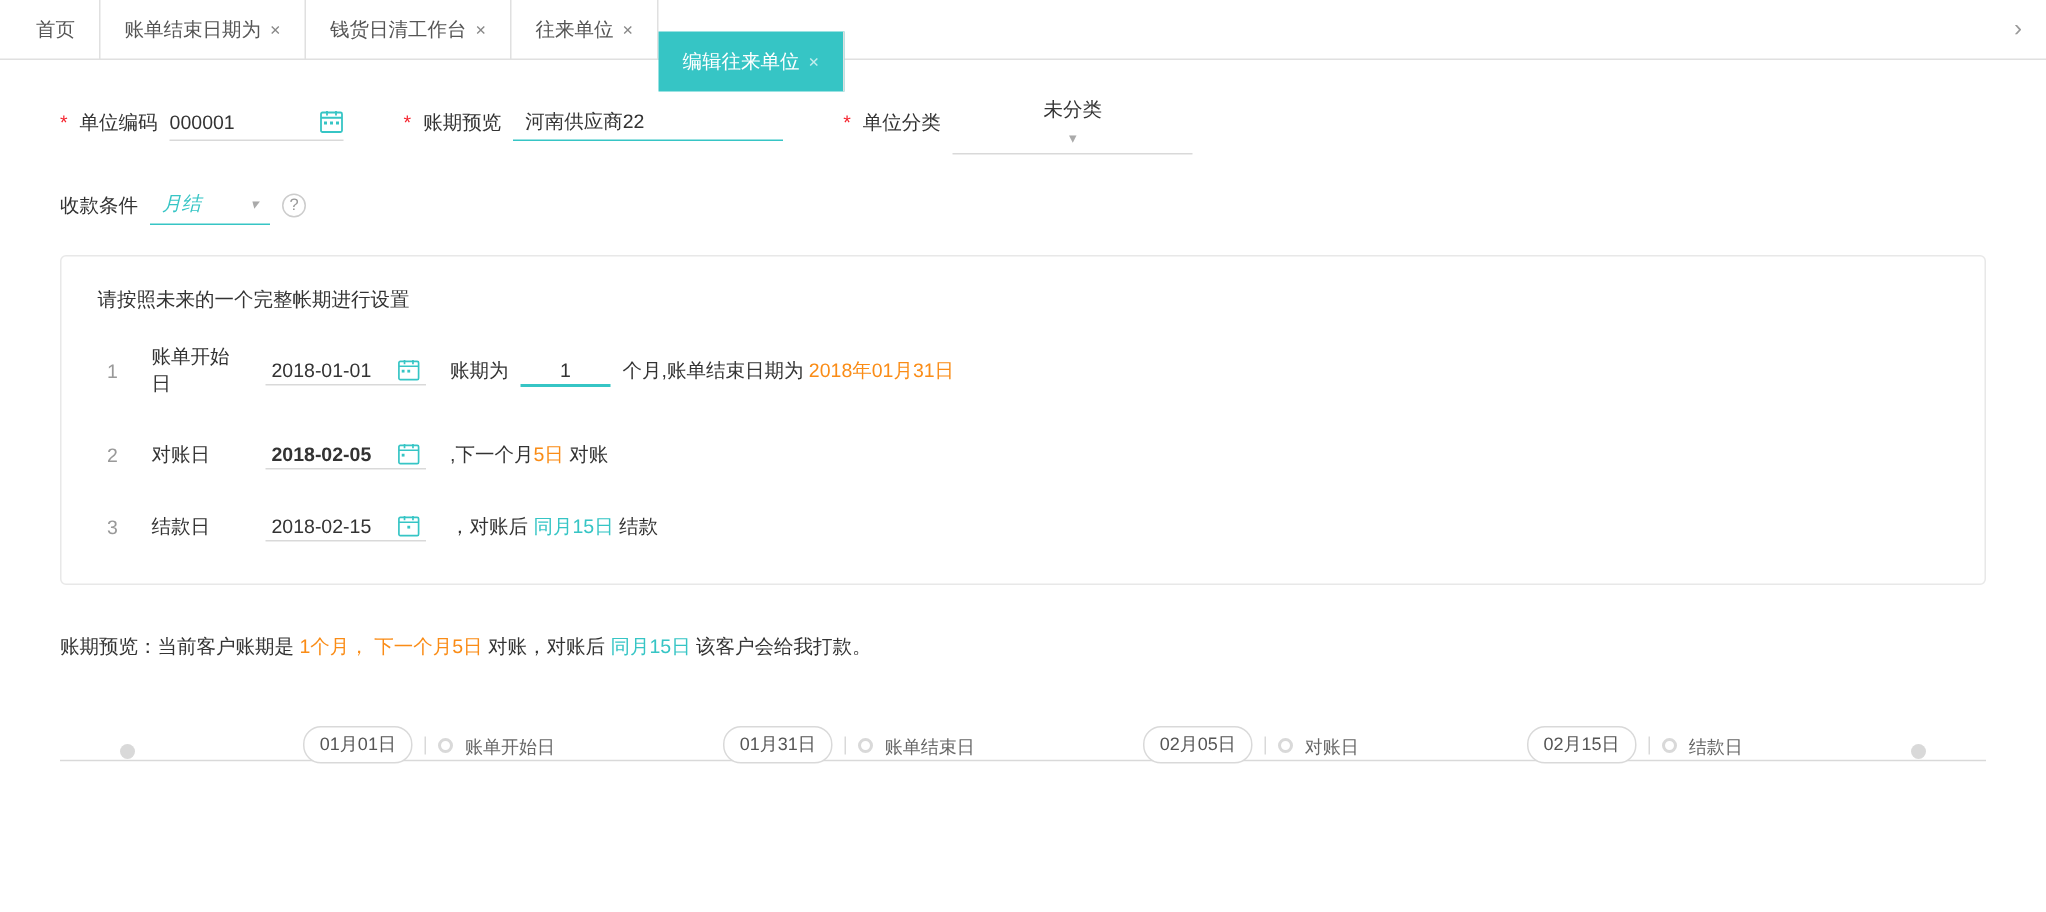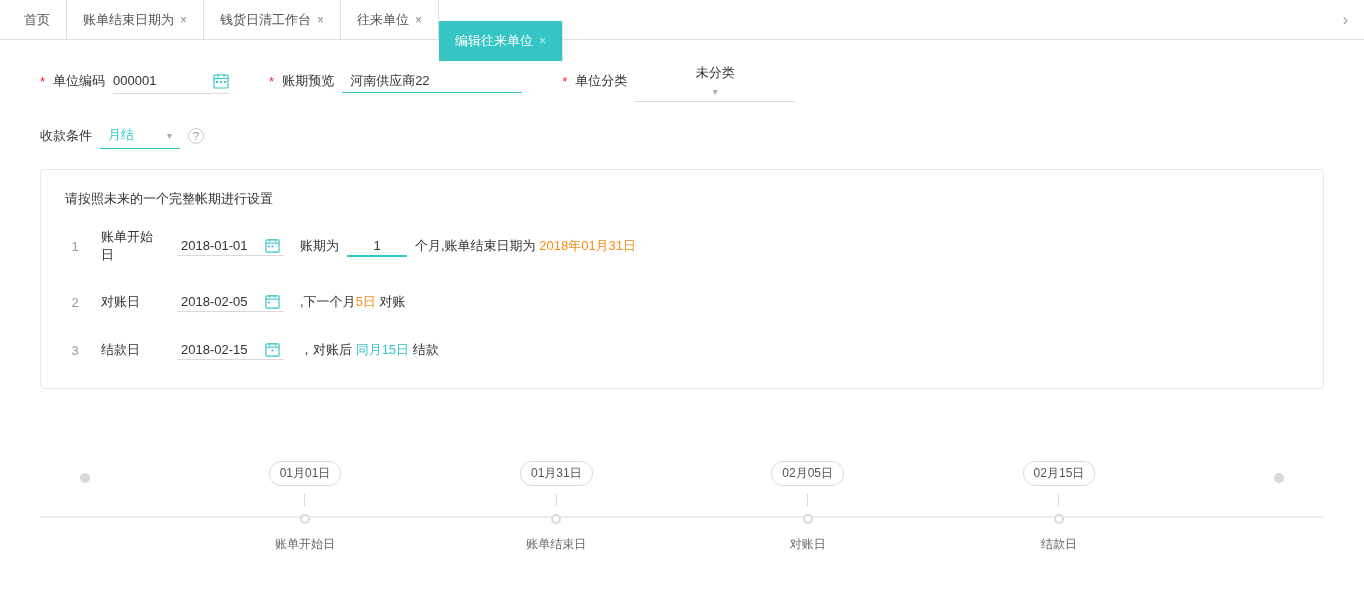--- a/index.html
+++ b/index.html
@@ -146,20 +146,21 @@
     
     .select-field {
       display: flex;
       align-items: center;
       border-bottom: 1px solid #d9d9d9;
       padding: 4px 8px;
       cursor: pointer;
       min-width: 120px;
       gap: 4px;
       color: #36c5c5;
+      font-style: italic;
     }
 
     .select-field .select-text {
       flex: 1;
       font-size: 13px;
     }
 
     .select-arrow {
       color: #aaa;
       font-size: 10px;
@@ -300,21 +301,21 @@
       display: flex;
       align-items: flex-start;
       width: 100%;
       justify-content: space-between;
       position: relative;
       z-index: 1;
     }
 
     .timeline-node {
       display: flex;
-      flex-direction: column;
+      flex-direction: row;
       align-items: center;
       gap: 8px;
     }
 
     .timeline-dot {
       width: 10px;
       height: 10px;
       border-radius: 50%;
       border: 2px solid #d9d9d9;
       background: #fff;
@@ -452,21 +453,21 @@
         <span class="period-desc">
           个月,账单结束日期为 <span style="color:#fa8c16;">2018年01月31日</span>
         </span>
       </div>
     </div>
 
     <div class="period-row">
       <span class="period-num">2</span>
       <span class="period-field-label">对账日</span>
       <div class="period-date-input">
-        <input type="text" value="2018-02-05" style="border: none; outline: none; font-size: 13px; color: rgb(51, 51, 51); background: transparent; width: 80px;">
+        <input type="text" value="2018-02-05" style="border: none; outline: none; font-size: 13px; color: rgb(51, 51, 51); background: transparent; width: 80px; font-weight: bold;">
         <span class="cal-icon">
           <svg width="15" height="15" viewBox="0 0 16 16" fill="none">
             <rect x="1" y="2" width="14" height="13" rx="1" stroke="#36c5c5" stroke-width="1.2" fill="none"></rect>
             <line x1="1" y1="5.5" x2="15" y2="5.5" stroke="#36c5c5" stroke-width="1.2"></line>
             <line x1="5" y1="1" x2="5" y2="4" stroke="#36c5c5" stroke-width="1.2"></line>
             <line x1="11" y1="1" x2="11" y2="4" stroke="#36c5c5" stroke-width="1.2"></line>
             <rect x="3" y="8" width="2" height="2" fill="#36c5c5"></rect>
           </svg>
         </span>
       </div>
@@ -490,20 +491,28 @@
           </svg>
         </span>
       </div>
       <span class="period-desc">
         ，对账后 <span style="color:#36c5c5;">同月15日</span> 结款
       </span>
     </div>
   </div>
 
   <div class="preview-section">
+    <div class="preview-text">
+      <span>账期预览：当前客户账期是</span>
+      <span style="color:#fa8c16;">1个月，</span>
+      <span style="color:#fa8c16;">下一个月5日</span>
+      <span>对账，对账后</span>
+      <span style="color:#36c5c5;">同月15日</span>
+      <span>该客户会给我打款。</span>
+    </div>
 
     <div class="timeline" style="position:relative; padding: 20px 40px 40px 40px;">
       <div class="timeline-line"></div>
       <div class="timeline-nodes">
 
         <div style="position:relative; z-index:2; display:flex; align-items:center; margin-top:12px;">
           <div style="width:10px;height:10px;border-radius:50%;background:#d9d9d9;"></div>
         </div>
 
         <div class="timeline-node">

